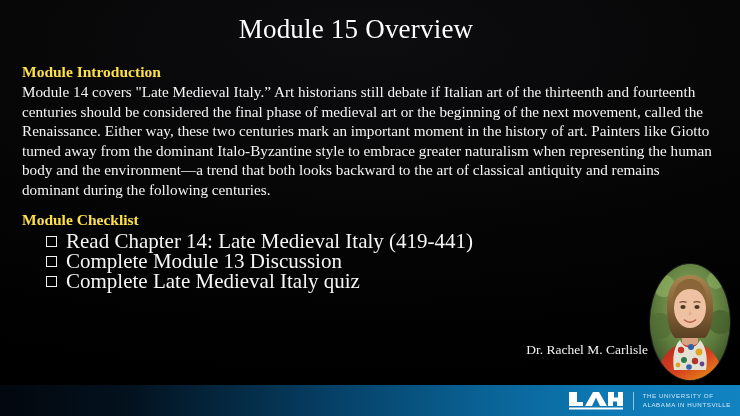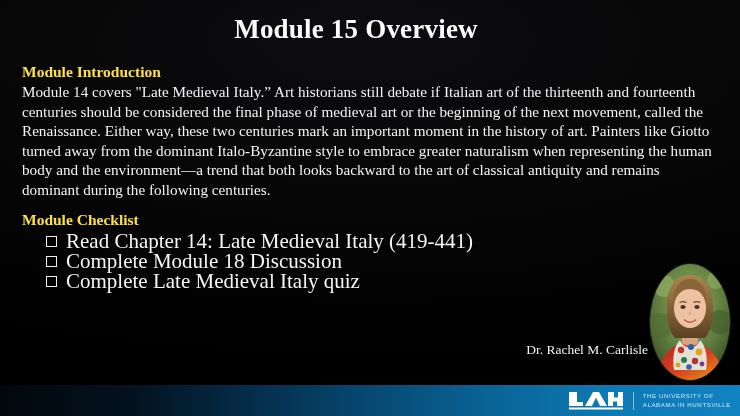--- a/index.html
+++ b/index.html
@@ -28,21 +28,21 @@
   .title {
     position: absolute;
     top: 12px;
     left: 0;
     width: 712px;
     text-align: center;
     font-size: 27px;
     line-height: 34px;
     letter-spacing: 0.2px;
     color: #fdfdfd;
-    font-weight: 700;
+    font-weight: 400;
   }
 
   
   .body-block {
     position: absolute;
     left: 22px;
     top: 62px;
     width: 697px;
   }
   .section-head {
@@ -169,21 +169,21 @@
 
   <div class="checklist-block">
     <div class="section-head">Module Checklist</div>
     <ul class="checklist">
       <li class="check-item">
         <span class="check-box"></span>
         <span class="check-label">Read Chapter 14: Late Medieval Italy (419-441)</span>
       </li>
       <li class="check-item">
         <span class="check-box"></span>
-        <span class="check-label">Complete Module 18 Discussion</span>
+        <span class="check-label">Complete Module 13 Discussion</span>
       </li>
       <li class="check-item">
         <span class="check-box"></span>
         <span class="check-label">Complete Late Medieval Italy quiz</span>
       </li>
     </ul>
   </div>
 
   <div class="byline">
     <div>Dr. Rachel M. Carlisle</div>

